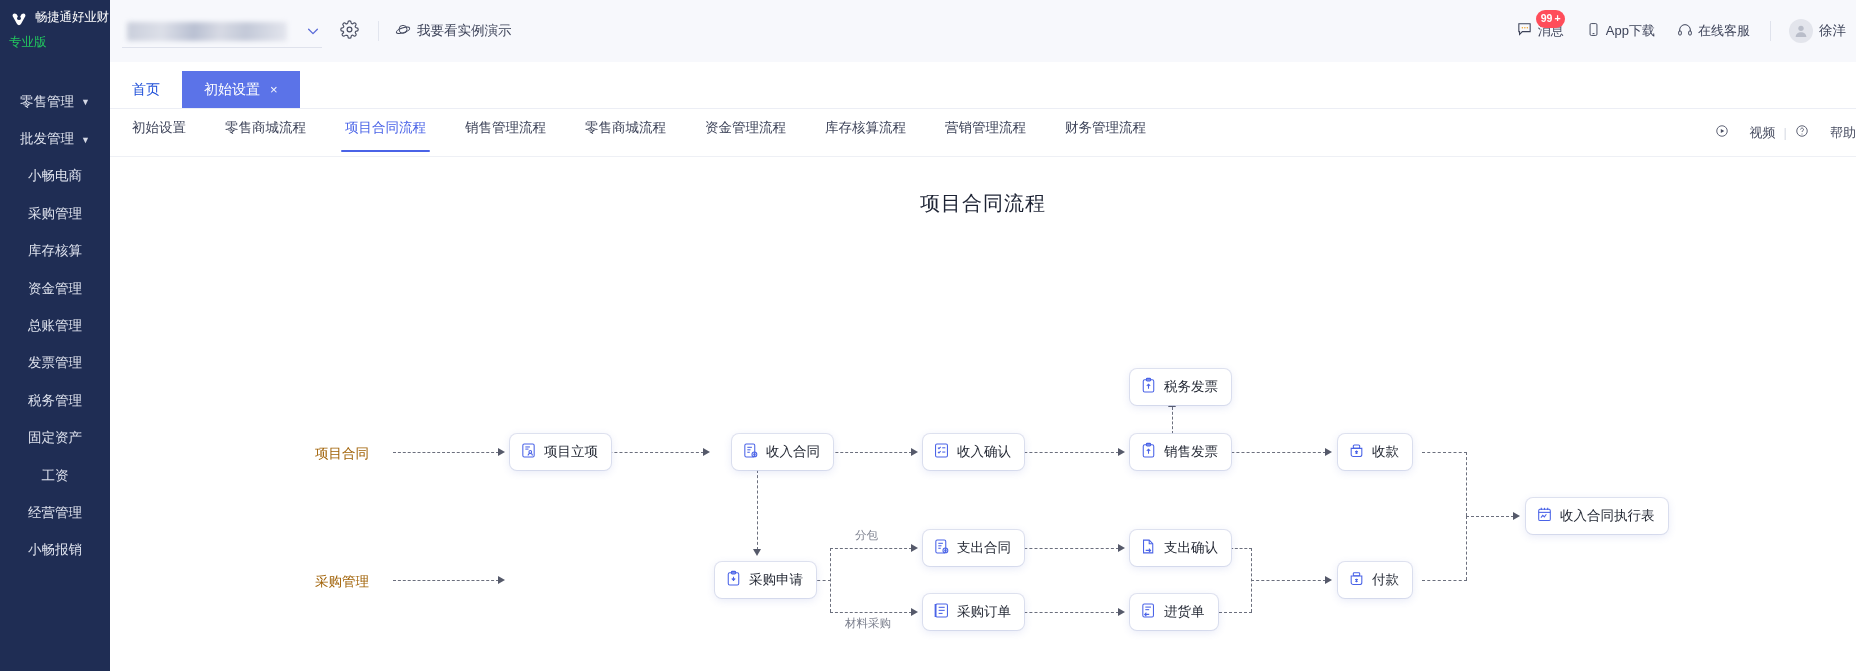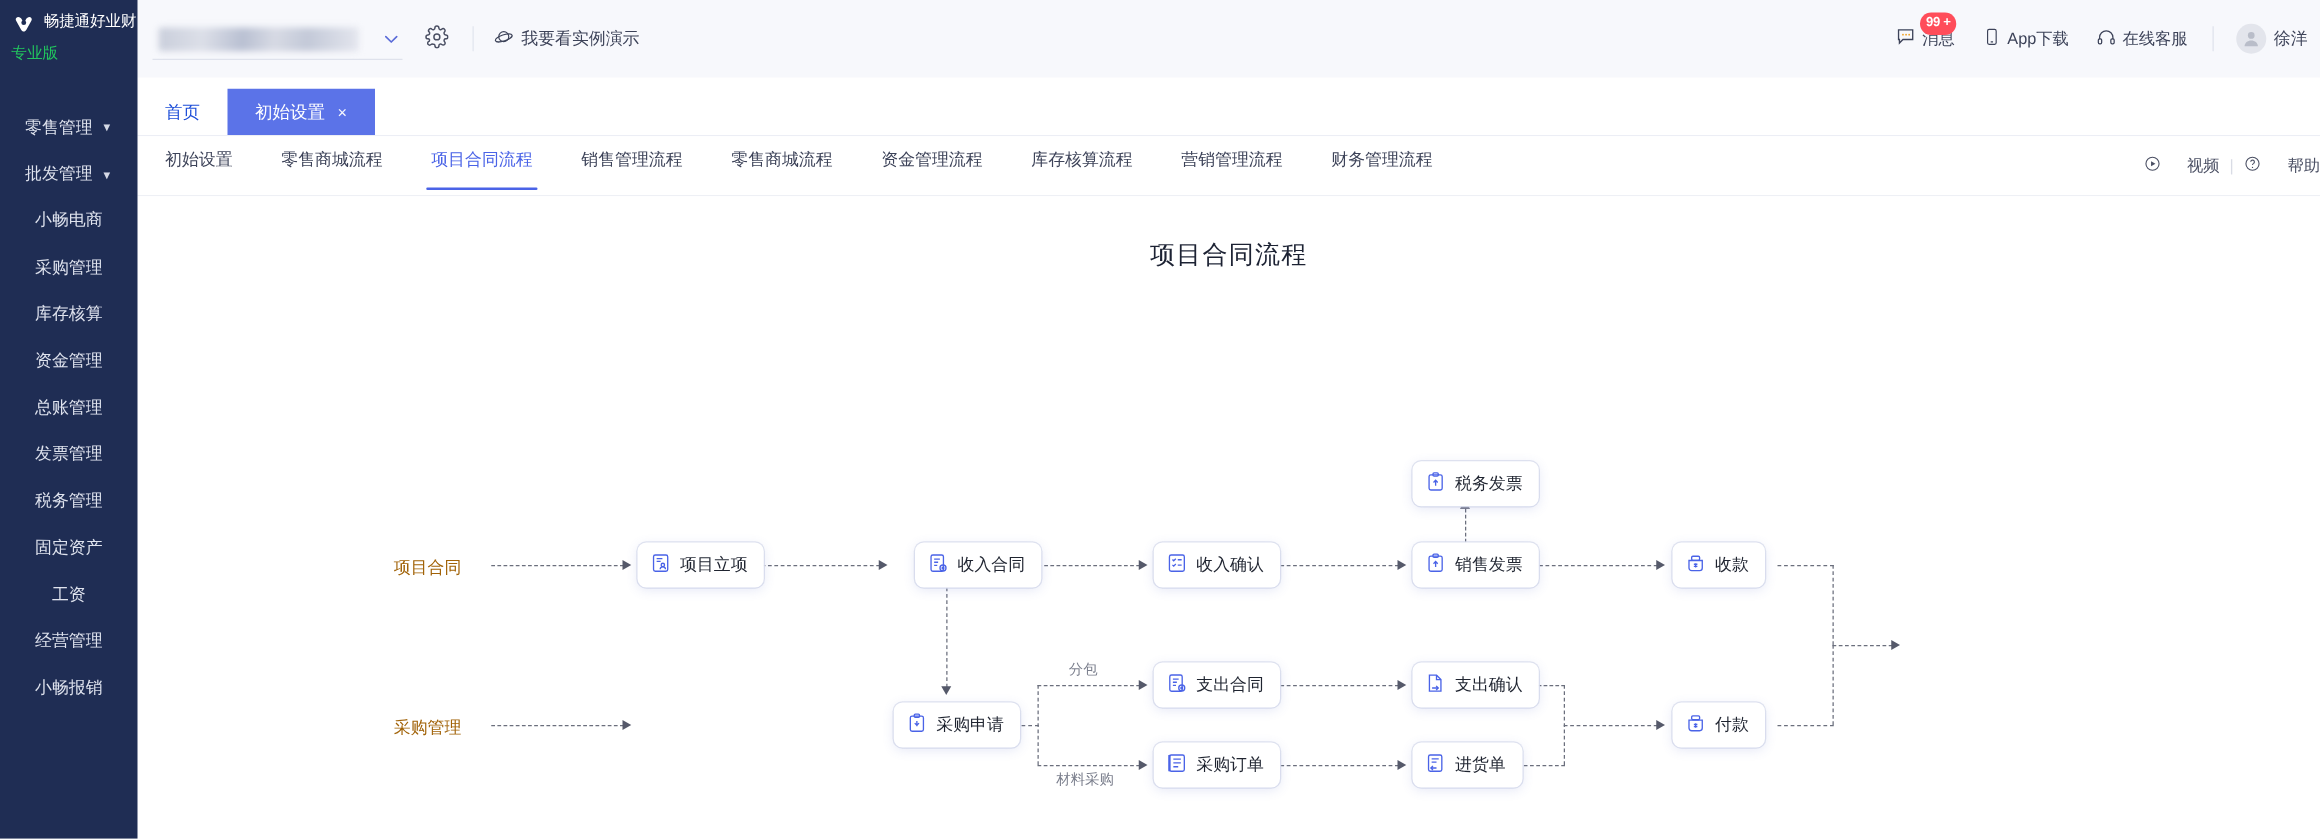--- a/index.html
+++ b/index.html
@@ -496,20 +496,33 @@
           <span>
             <svg width="17" height="17" viewBox="0 0 24 24" fill="none" stroke="#4a63e7" stroke-width="1.5">
               <path d="M4.5 9h15v8.5a3 3 0 01-3 3h-9a3 3 0 01-3-3z"></path>
               <rect x="7.5" y="4.2" width="9" height="4.6" rx="1.4"></rect>
               <path d="M10 13.3h4M10 15.6h4M12 12v5"></path>
             </svg>
           </span>
           <span>收款</span>
         </div>
 
+        <div class="node" style="left:1416px;top:341px">
+          <span>
+            <svg width="17" height="17" viewBox="0 0 24 24" fill="none" stroke="#4a63e7" stroke-width="1.5">
+              <rect x="3.8" y="4.6" width="16.4" height="16" rx="2"></rect>
+              <line x1="3.8" y1="9" x2="20.2" y2="9"></line>
+              <line x1="7.5" y1="2.6" x2="7.5" y2="5.6"></line>
+                <line x1="12" y1="2.6" x2="12" y2="5.6"></line>
+                <line x1="16.5" y1="2.6" x2="16.5" y2="5.6"></line>
+              <path d="M7 16.5l2.6-3.4 2.2 2.2 2.8-3.6"></path>
+            </svg>
+          </span>
+          <span>收入合同执行表</span>
+        </div>
 
         <div class="node" style="left:605px;top:405px">
           <span>
             <svg width="17" height="17" viewBox="0 0 24 24" fill="none" stroke="#4a63e7" stroke-width="1.5">
               <rect x="4.6" y="4" width="14.8" height="17.2" rx="2"></rect>
               <rect x="9" y="1.9" width="6" height="3.6" rx="1.2"></rect>
               <path d="M12 9.5v6M9.6 12l2.4 2.4L14.4 12"></path>
             </svg>
           </span>
           <span>采购申请</span>

